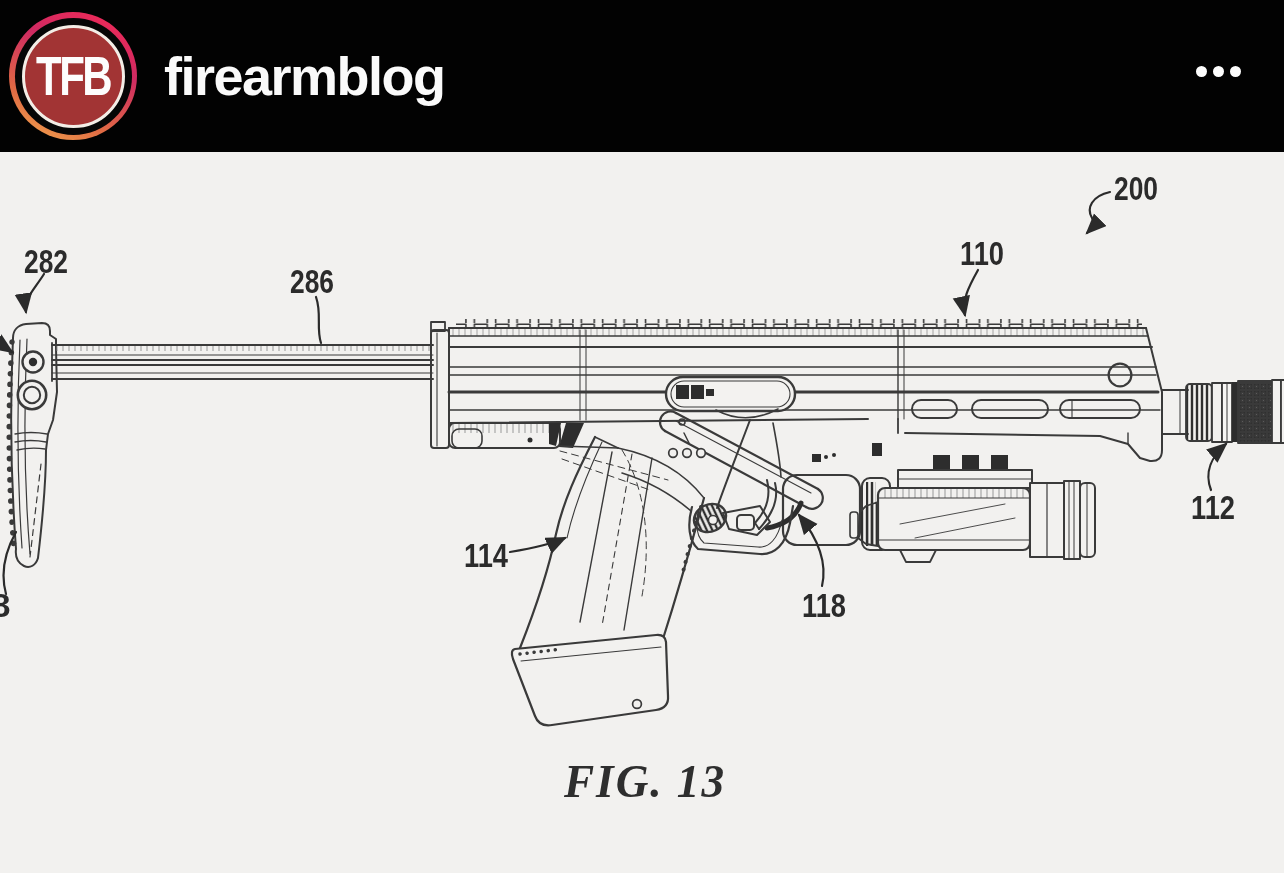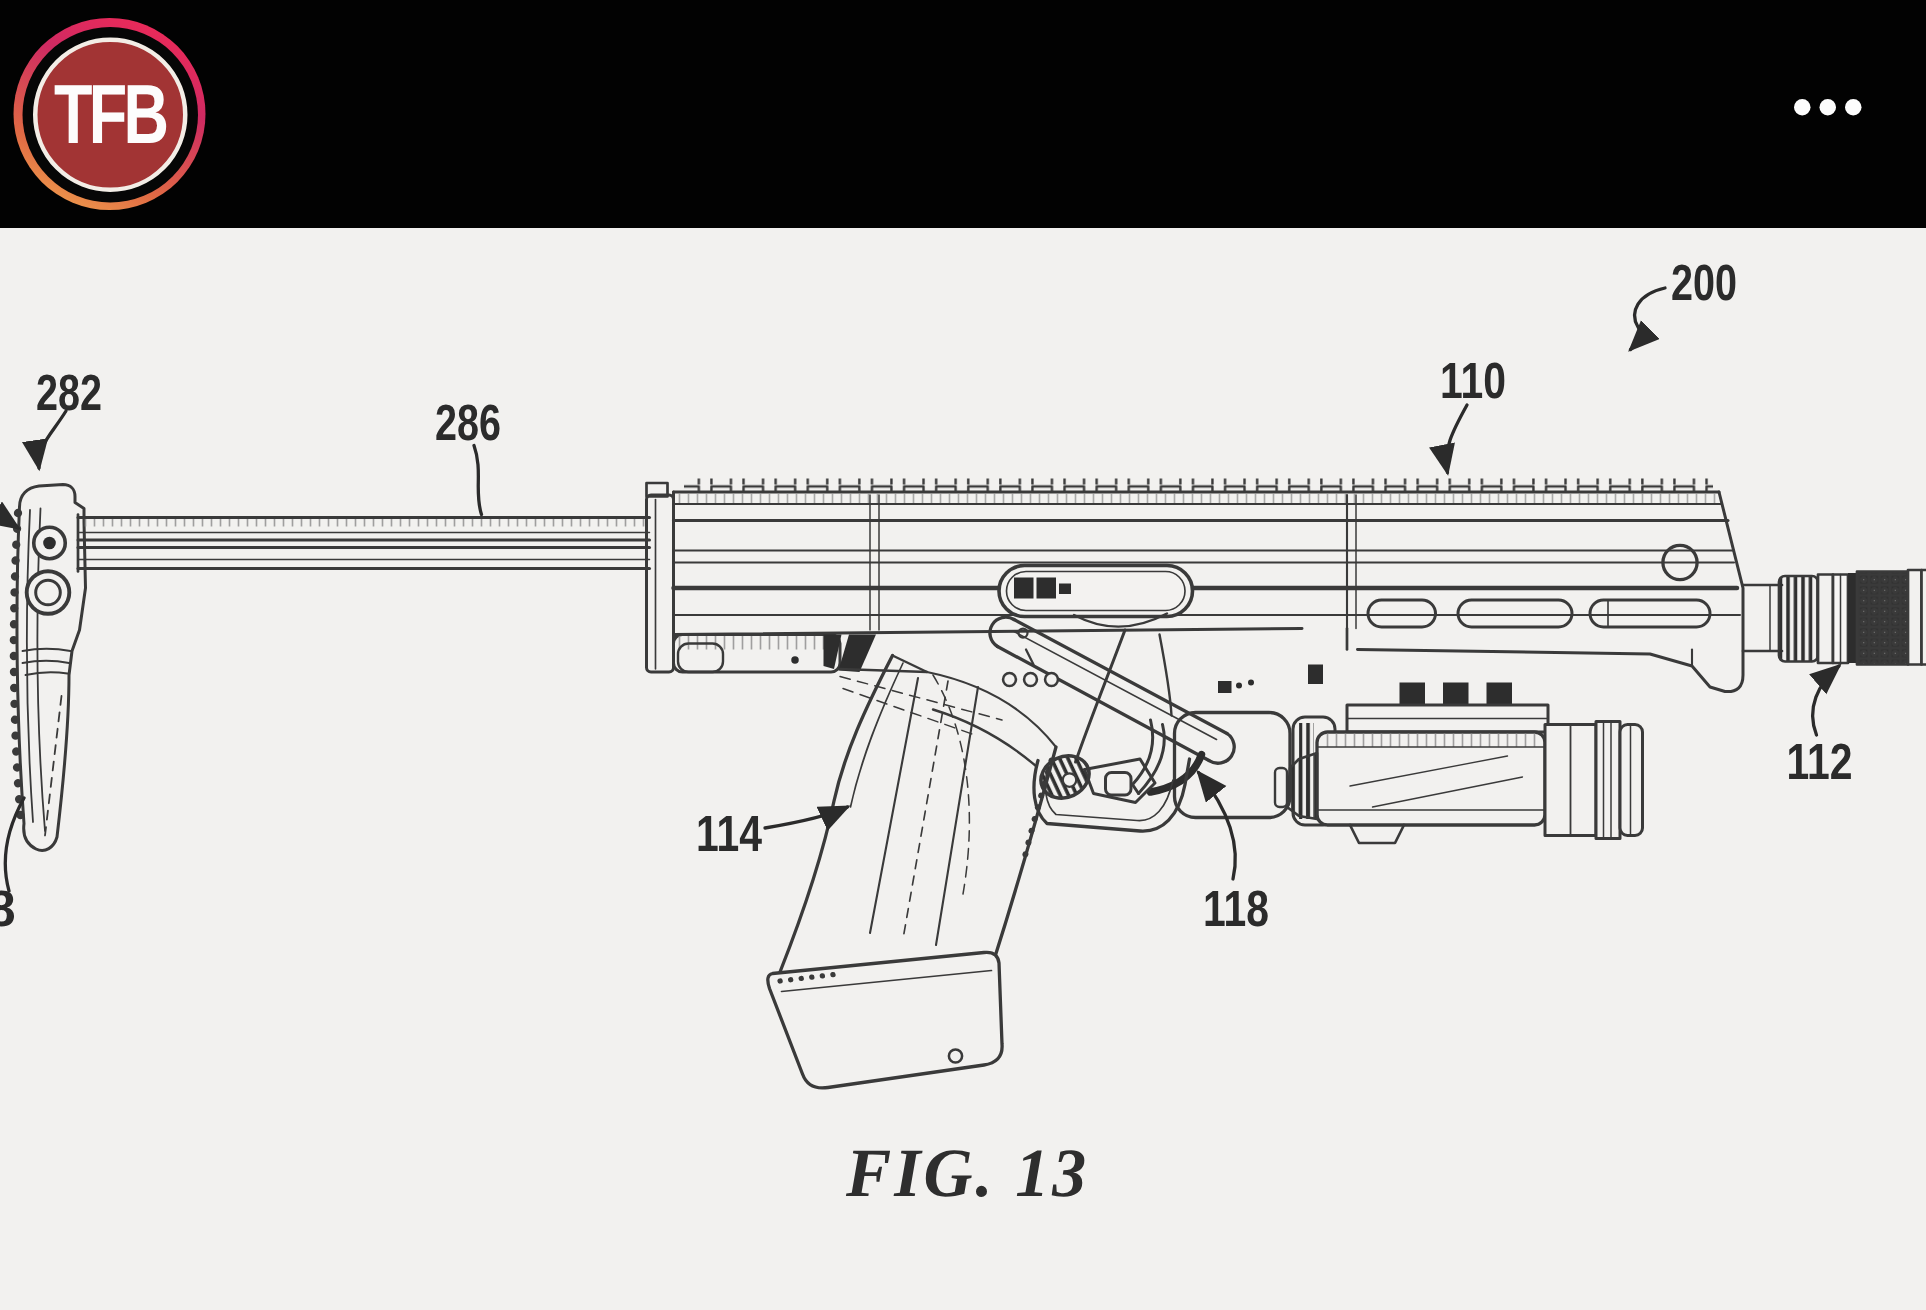--- a/index.html
+++ b/index.html
@@ -34,20 +34,21 @@
 <div class="screen">
 
   <div class="header">
     <div class="logo-ring">
       <div class="logo-gap">
         <div class="logo-disc">
           <span class="logo-text">TFB</span>
         </div>
       </div>
     </div>
+    <span class="username">firearmblog</span>
     <div class="dots">
       <span></span>
         <span></span>
         <span></span>
     </div>
   </div>
 
   <div class="figure-area">
     <svg width="1284" height="721" viewBox="0 0 1284 721" fill="none" stroke="#3a3a3a" stroke-width="2" stroke-linecap="round" stroke-linejoin="round">
       <defs>

